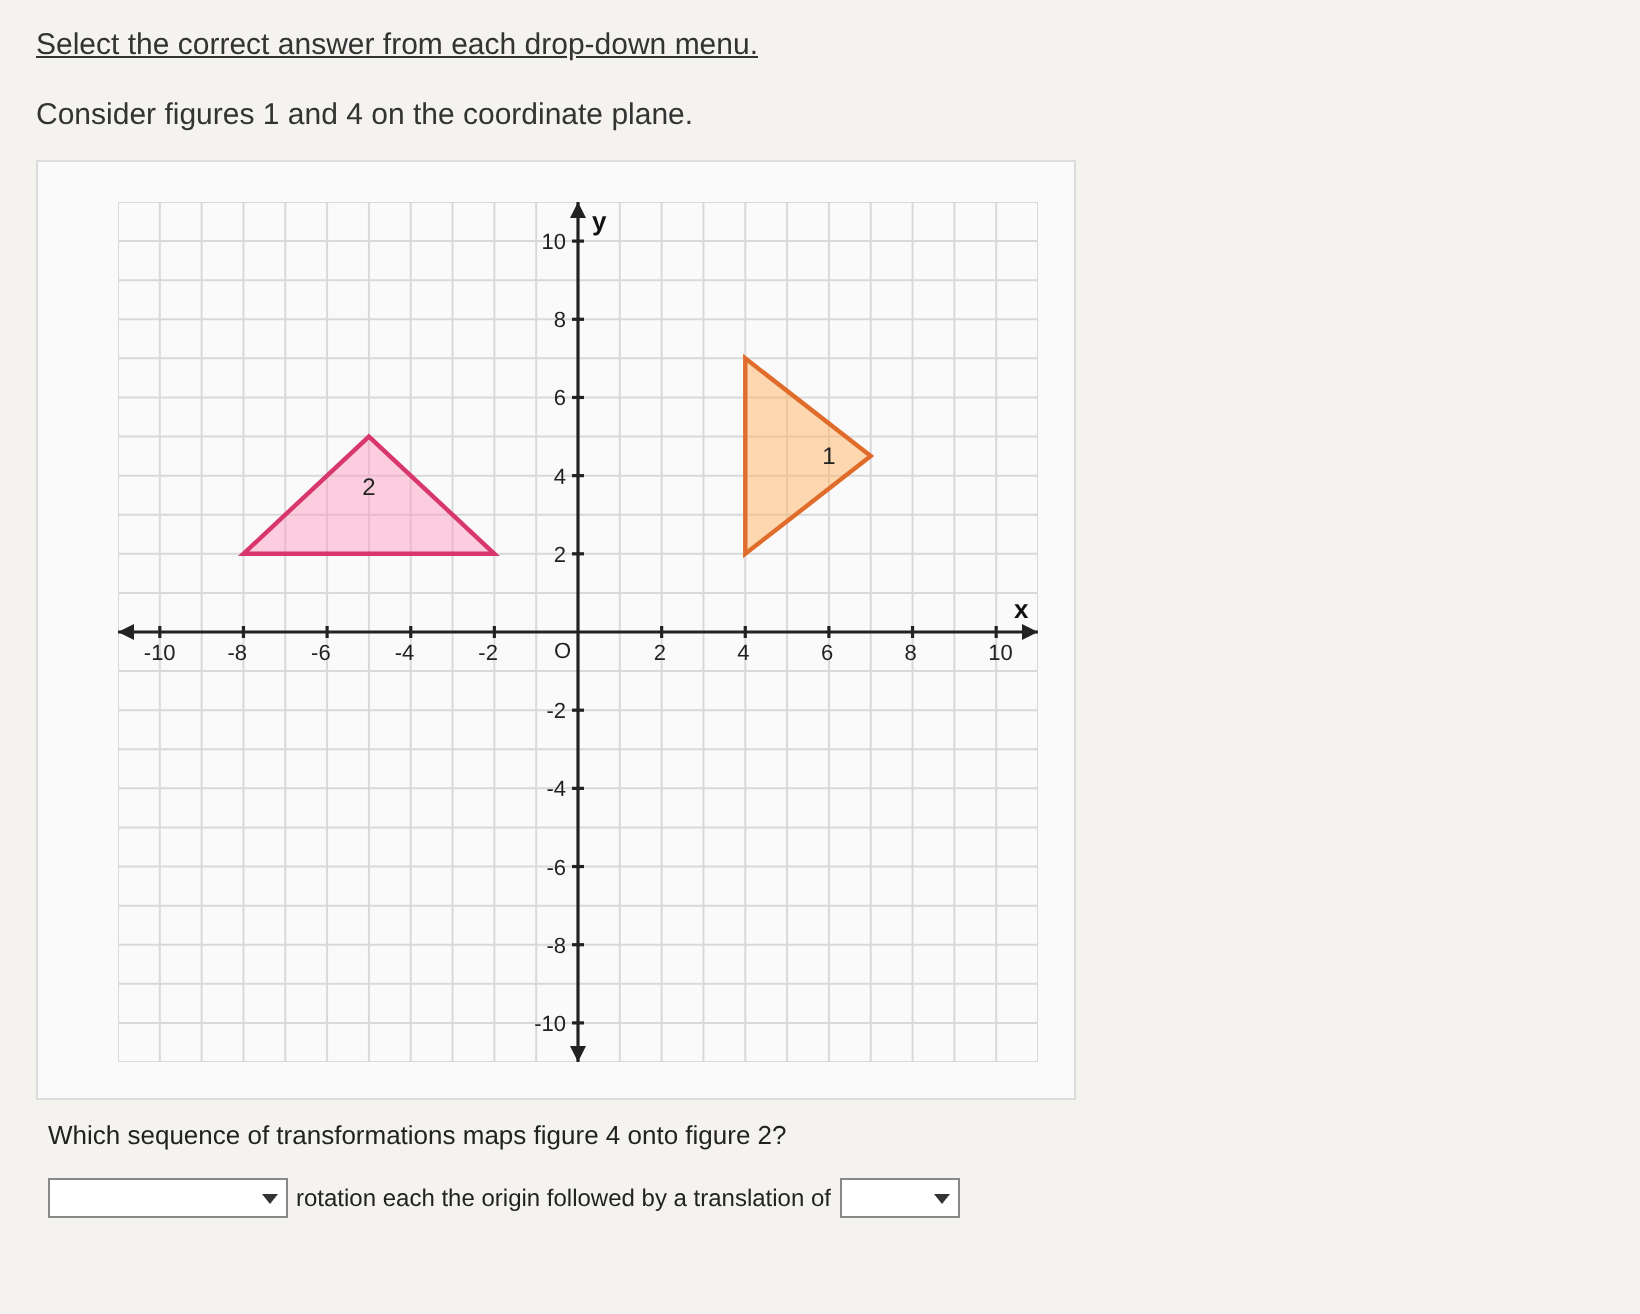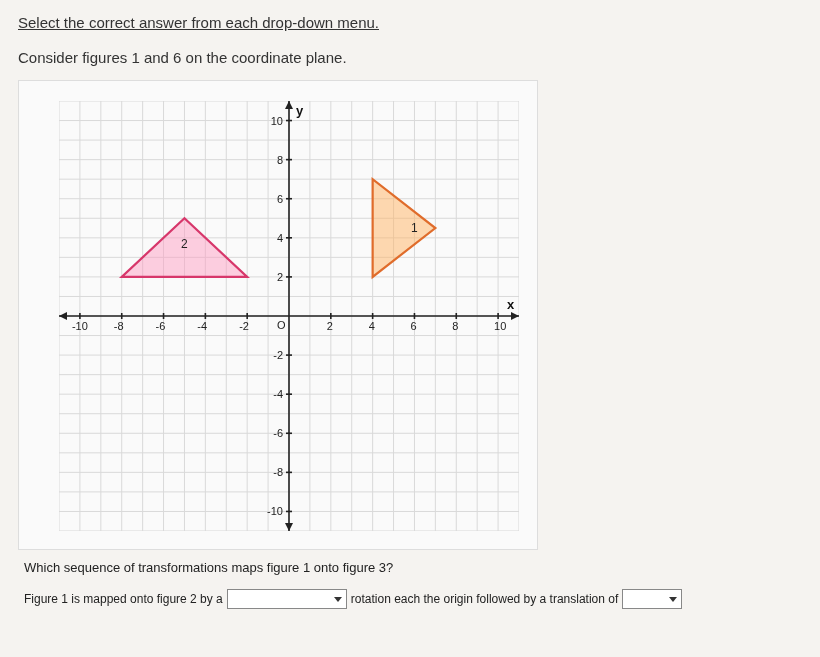--- a/index.html
+++ b/index.html
@@ -68,21 +68,21 @@
     border-right: 4px solid transparent;
     border-top: 5px solid #333;
     margin-left: 6px;
   }
   .dd.small { min-width: 60px; }
 </style>
 </head>
 <body>
 
 <div class="instr1">Select the correct answer from each drop-down menu.</div>
-<div class="instr2">Consider figures 1 and 6 on the coordinate plane.</div>
+<div class="instr2">Consider figures 1 and 4 on the coordinate plane.</div>
 
 <div class="graph-wrap">
   <svg class="grid" viewBox="0 0 460 430">
     <g id="gridlines">
         <line class="minor" x1="0" x2="0" y1="0" y2="430"></line>
         <line class="minor" x1="20.90909090909091" x2="20.90909090909091" y1="0" y2="430"></line>
         <line class="minor" x1="41.81818181818182" x2="41.81818181818182" y1="0" y2="430"></line>
         <line class="minor" x1="62.72727272727272" x2="62.72727272727272" y1="0" y2="430"></line>
         <line class="minor" x1="83.63636363636364" x2="83.63636363636364" y1="0" y2="430"></line>
         <line class="minor" x1="104.54545454545455" x2="104.54545454545455" y1="0" y2="430"></line>
@@ -182,24 +182,23 @@
     <text class="tick" x="218" y="228">O</text>
     <g id="shapes">
         <polygon points="313.6363636363636,175.9090909090909 313.6363636363636,78.18181818181819 376.3636363636364,127.0454545454545" class="tri1"></polygon>
         <text class="figlabel" x="355.45454545454544" y="130.95454545454544" text-anchor="middle">1</text>
         <polygon points="62.72727272727272,175.9090909090909 188.1818181818182,175.9090909090909 125.45454545454544,117.27272727272725" class="tri2"></polygon>
         <text class="figlabel" x="125.45454545454544" y="146.59090909090912" text-anchor="middle">2</text>
       </g>
   </svg>
 </div>
 
-<div class="question-below">Which sequence of transformations maps figure 1 onto figure 3?</div>
+<div class="question-below">Which sequence of transformations maps figure 4 onto figure 2?</div>
 
 <div class="answer-line">
-  <span>Figure 1 is mapped onto figure 2 by a</span>
   <span class="dd">
     <span></span>
     <span class="caret"></span>
   </span>
   <span>rotation each the origin followed by a translation of</span>
   <span class="dd small">
     <span></span>
     <span class="caret"></span>
   </span>
 </div>

